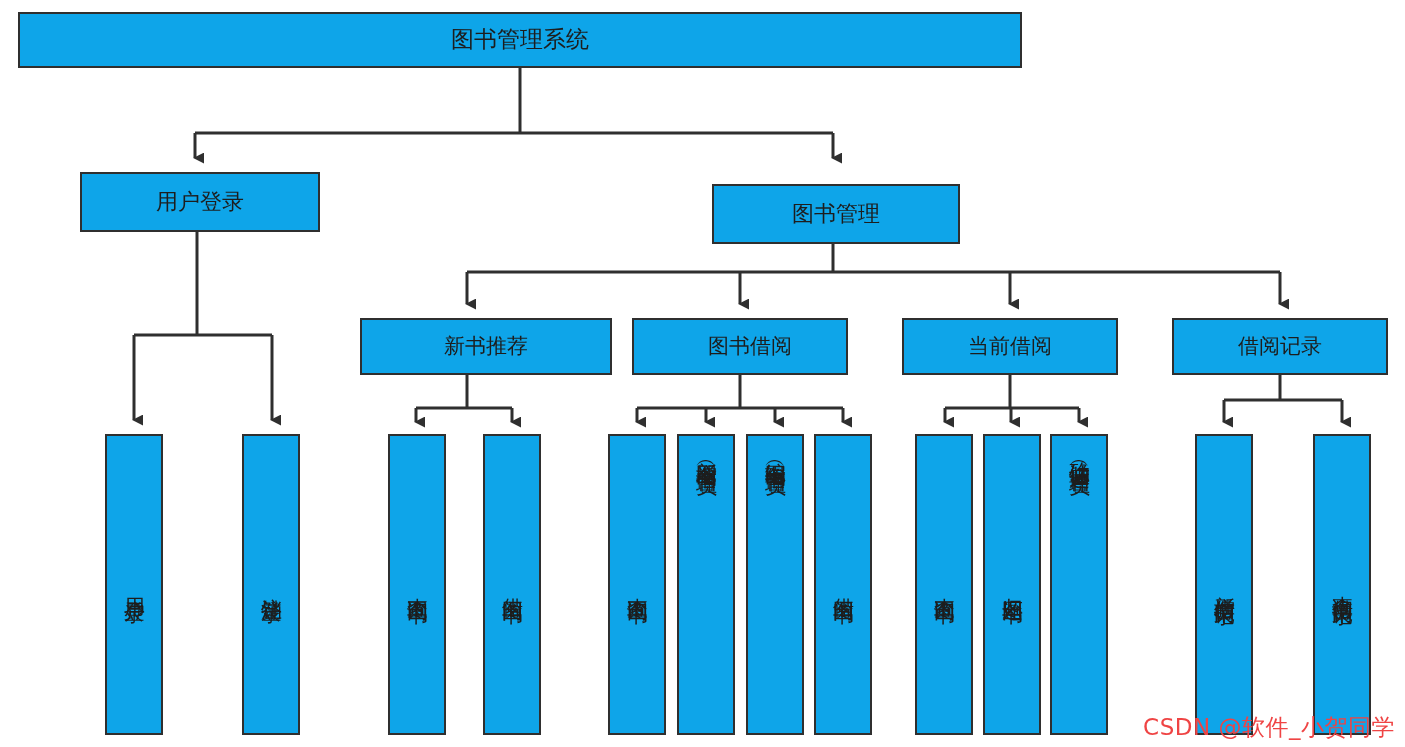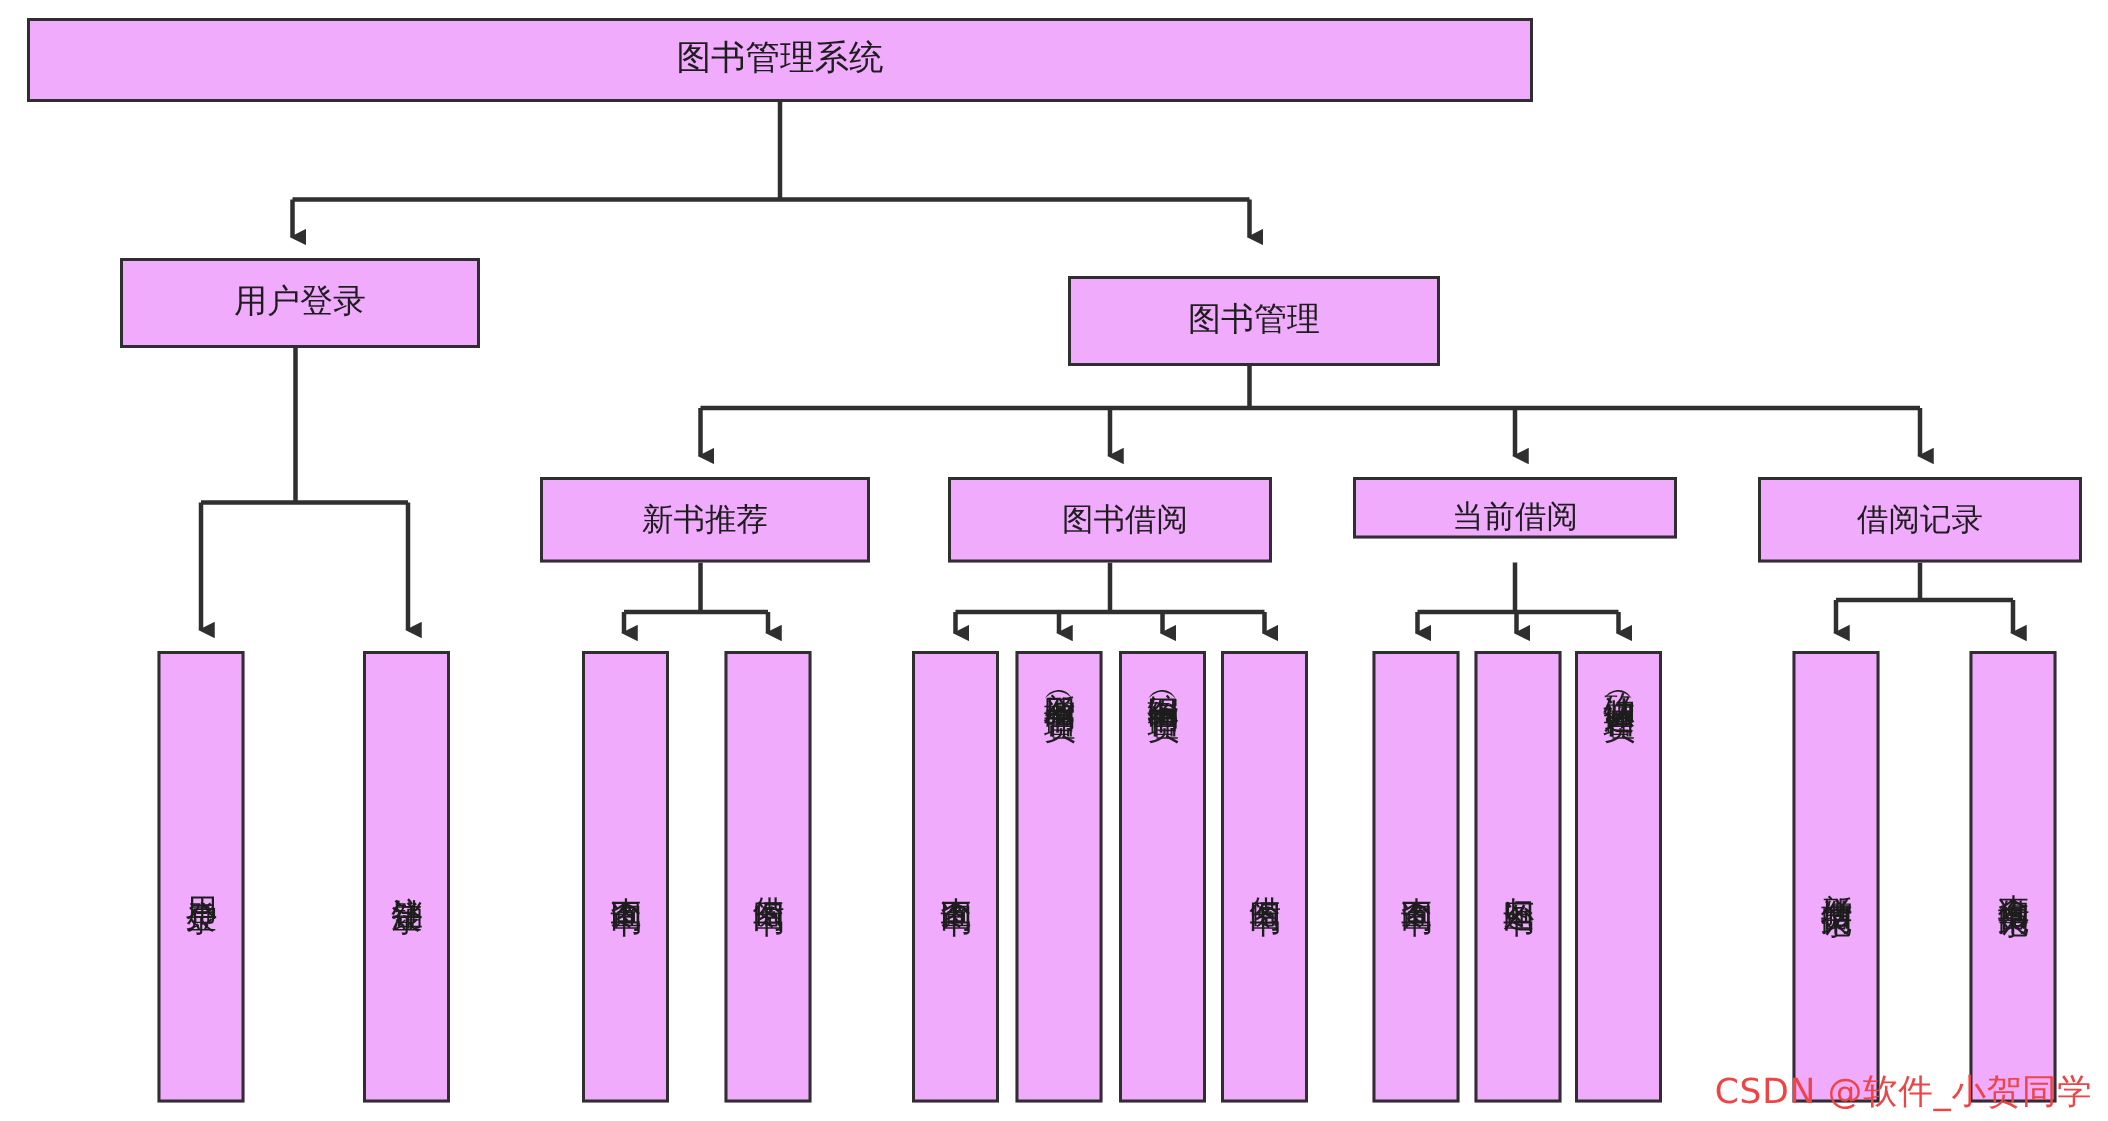--- a/index.html
+++ b/index.html
@@ -23,21 +23,21 @@
     left: 0;
     top: 0;
     width: 1405px;
     height: 747px;
     pointer-events: none;
   }
   .node {
     position: absolute;
     box-sizing: border-box;
     border: 2.4px solid #2f2f2f;
-    background: #f0abfc;
+    background: #0ea5e9;
     color: #1d1d1d;
     display: flex;
     align-items: center;
     justify-content: center;
     text-align: center;
     line-height: 1.12;
   }
   .node.root {
     font-size: 23px;
   }
@@ -136,27 +136,27 @@
     <span>图书管理系统</span>
   </div>
 
   <div class="node level2" style="left:80px; top:172px; width:240px; height:60px;">
     <span>用户登录</span>
   </div>
   <div class="node level2" style="left:712px; top:172px; width:248px; height:60px;margin-top:12px;">
     <span>图书管理</span>
   </div>
 
-  <div class="node level3" style="left:360px; top:318px; width:220px; height:57px;">
+  <div class="node level3" style="left:360px; top:318px; width:252px; height:57px;">
     <span>新书推荐</span>
   </div>
   <div class="node level3" style="left:632px; top:318px; width:216px; height:57px;padding-left:20px;">
     <span>图书借阅</span>
   </div>
-  <div class="node level3" style="left:902px; top:318px; width:216px; height:41px;align-items:flex-end;">
+  <div class="node level3" style="left:902px; top:318px; width:216px; height:57px;">
     <span>当前借阅</span>
   </div>
   <div class="node level3" style="left:1172px; top:318px; width:216px; height:57px;">
     <span>借阅记录</span>
   </div>
 
   <div class="node leaf center" style="left:105px; top:434px; width:58px; height:301px;">
     <span class="vtext">用户登录</span>
   </div>
   <div class="node leaf center" style="left:242px; top:434px; width:58px; height:301px;">

